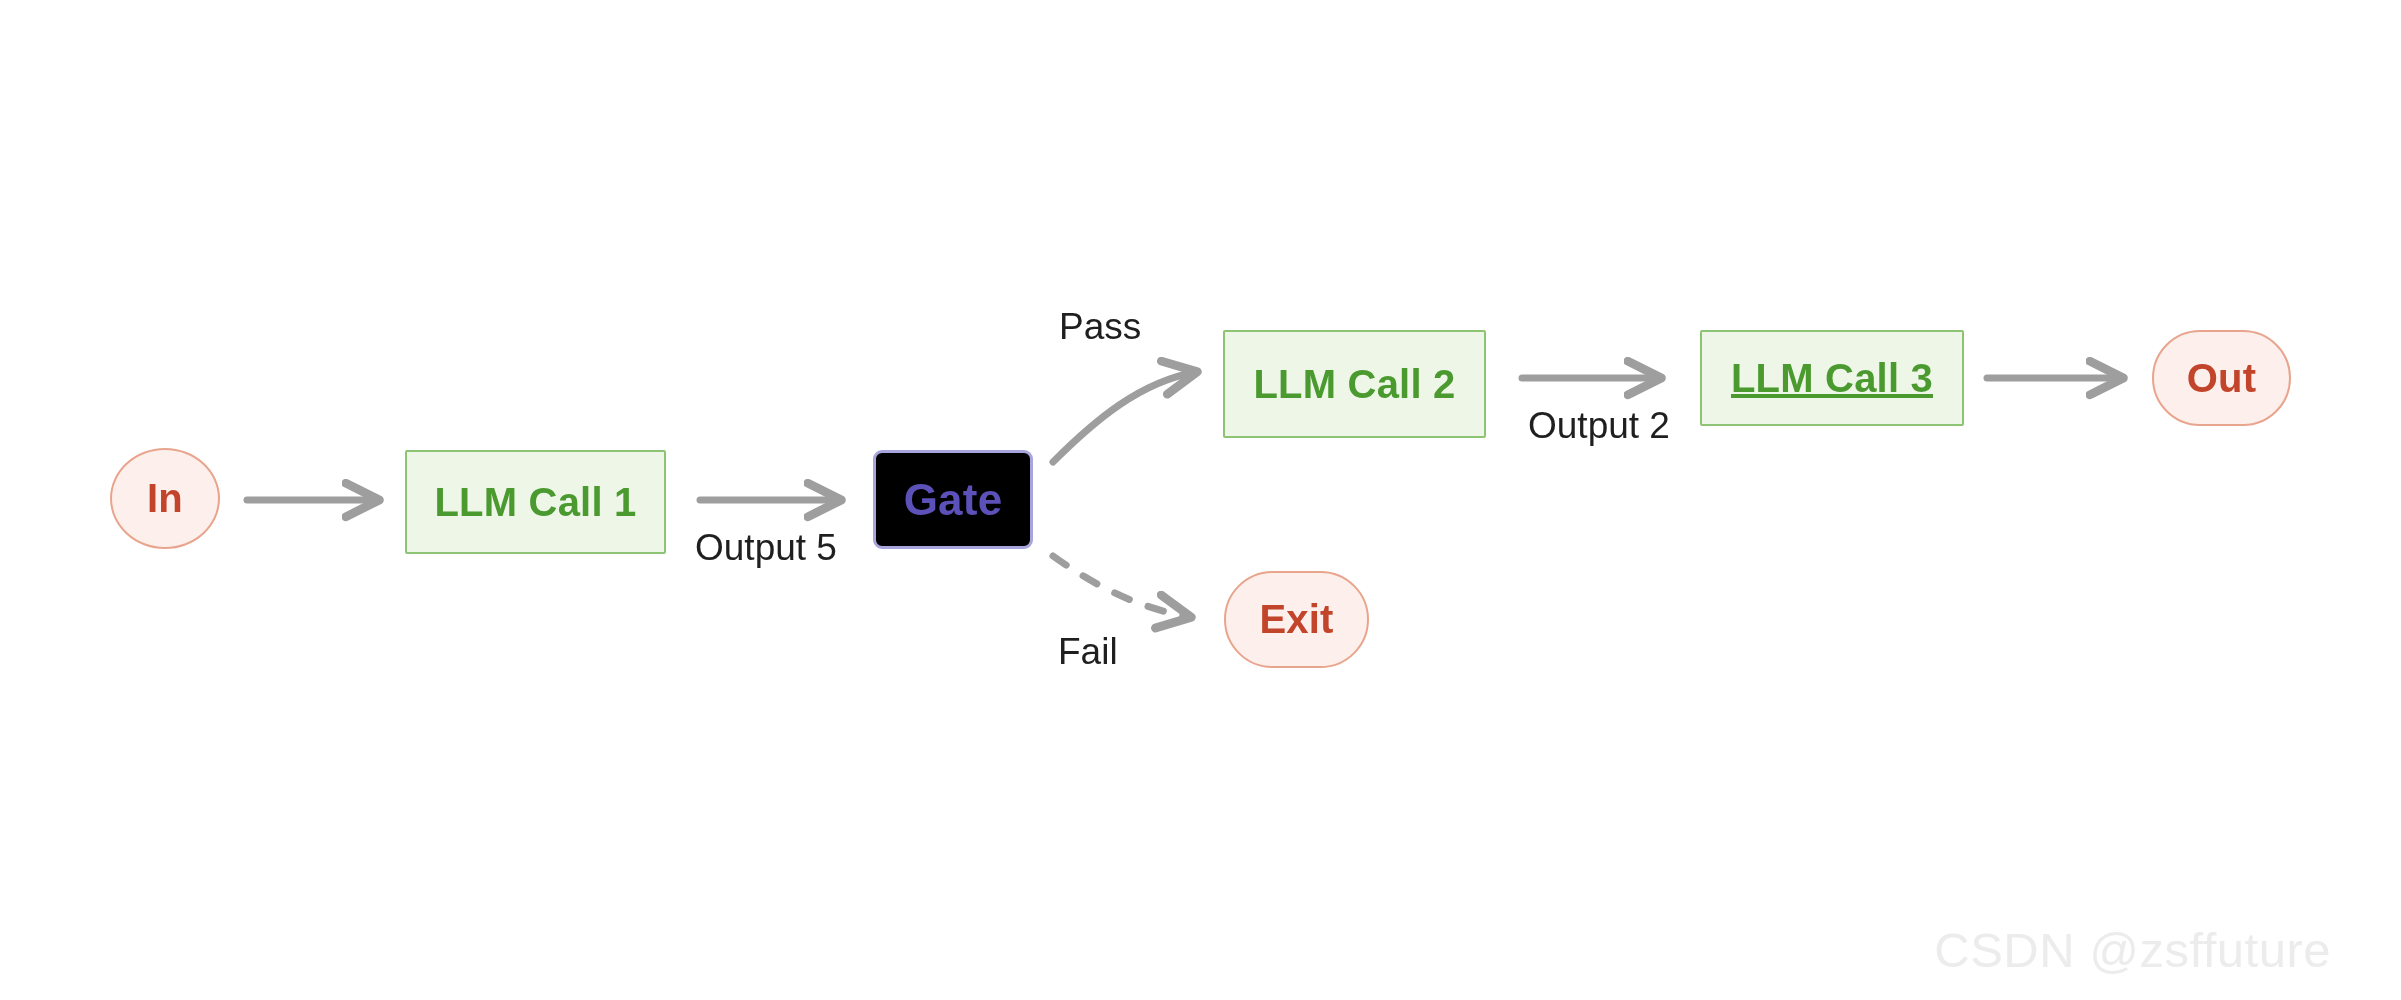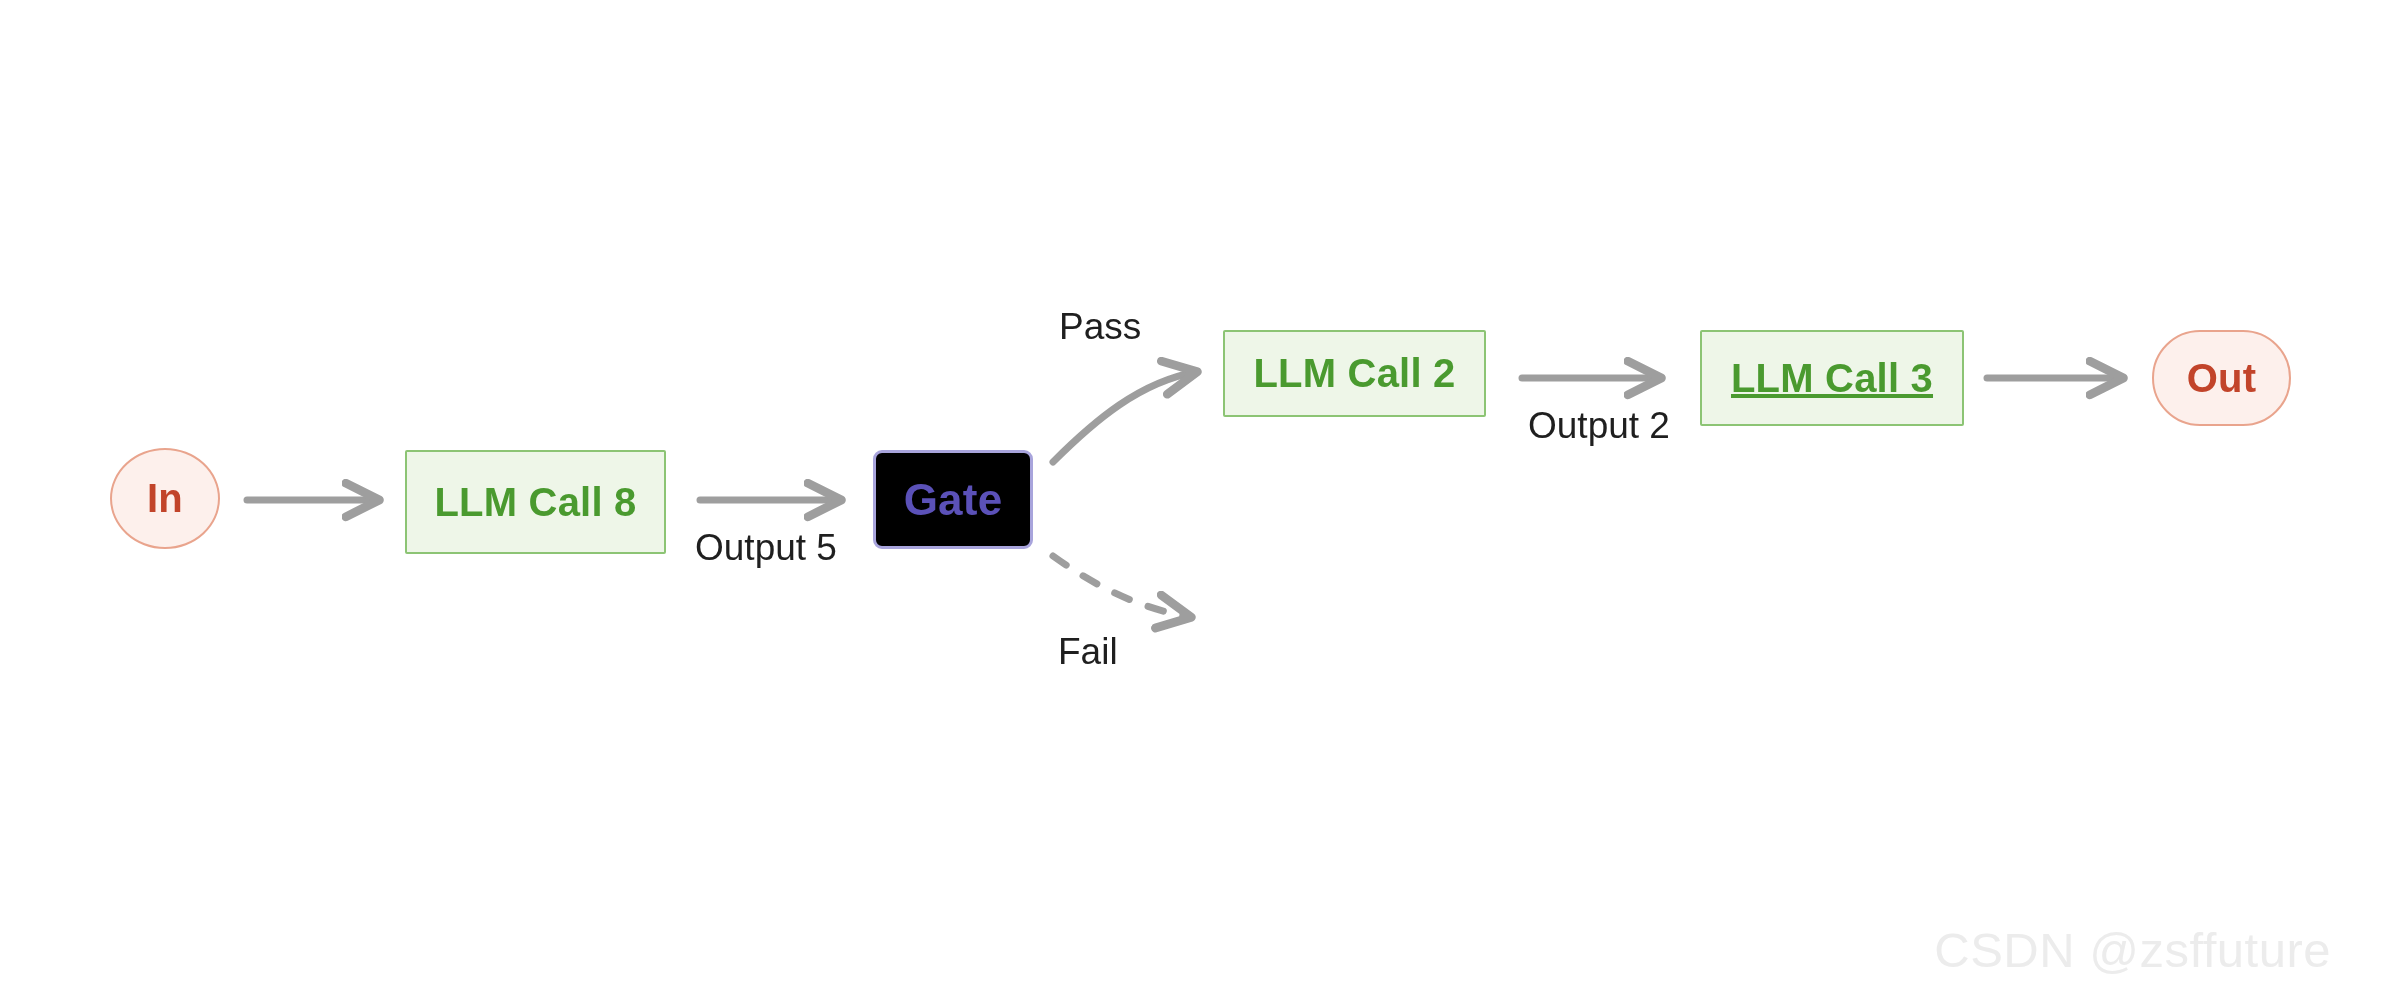--- a/index.html
+++ b/index.html
@@ -124,39 +124,42 @@
     <line x1="1522" y1="378" x2="1660" y2="378" stroke="#9e9e9e" stroke-width="7" stroke-linecap="round" marker-end="url(#arrowhead)"></line>
 
     <line x1="1987" y1="378" x2="2122" y2="378" stroke="#9e9e9e" stroke-width="7" stroke-linecap="round" marker-end="url(#arrowhead)"></line>
   </svg>
 
   <div class="node term ellipse" style="left:110px; top:448px; width:110px; height:101px;">
     <span>In</span>
   </div>
 
   <div class="node proc" style="left:405px; top:450px; width:261px; height:104px;">
-    <span>LLM Call 8</span>
+    <span>LLM Call 1</span>
   </div>
 
   <div class="node gate" style="left:873px; top:450px; width:160px; height:99px;">
     <span>Gate</span>
   </div>
 
-  <div class="node proc" style="left:1223px; top:330px; width:263px; height:87px;">
+  <div class="node proc" style="left:1223px; top:330px; width:263px; height:108px;">
     <span>LLM Call 2</span>
   </div>
 
   <div class="node proc" style="left:1700px; top:330px; width:264px; height:96px;text-decoration:underline;">
     <span>LLM Call 3</span>
   </div>
 
   <div class="node term stadium" style="left:2152px; top:330px; width:139px; height:96px;">
     <span>Out</span>
   </div>
 
+  <div class="node term stadium" style="left:1224px; top:571px; width:145px; height:97px;">
+    <span>Exit</span>
+  </div>
 
   <div class="edge-label" style="left:695px; top:527px;">Output 5</div>
 
   <div class="edge-label" style="left:1512px; top:405px;margin-left:16px;">Output 2</div>
 
   <div class="edge-label" style="left:1059px; top:306px;">Pass</div>
 
   <div class="edge-label" style="left:1058px; top:631px;">Fail</div>
 
   <div id="watermark">CSDN @zsffuture</div>

